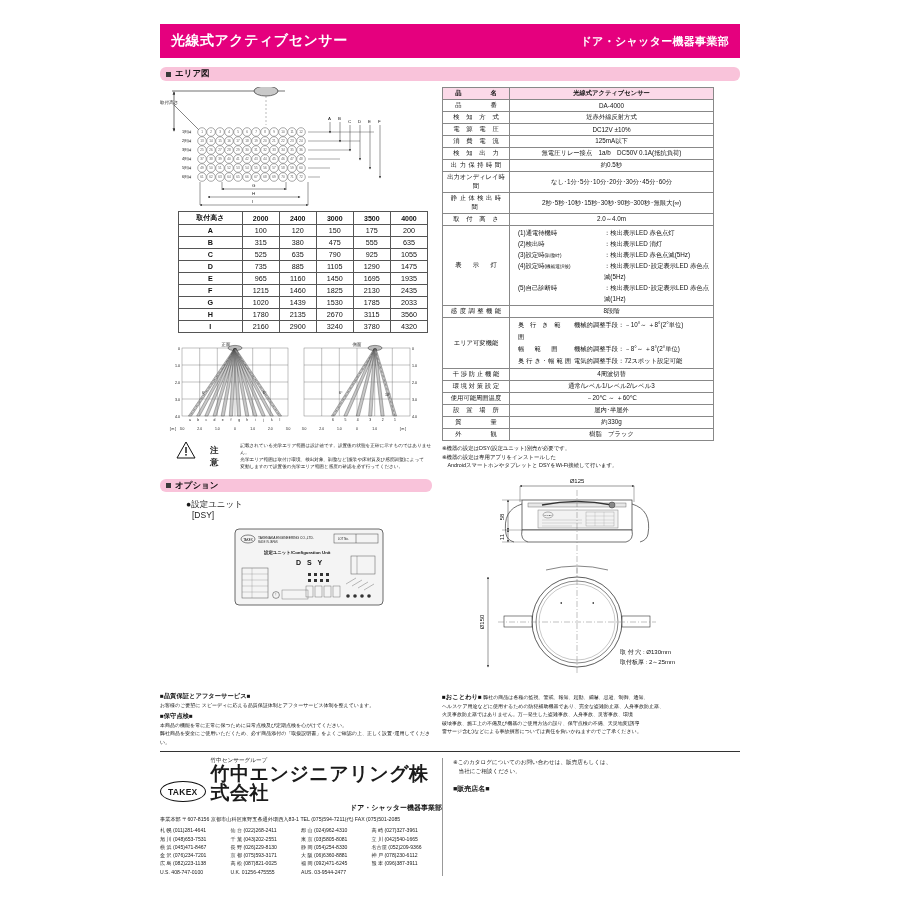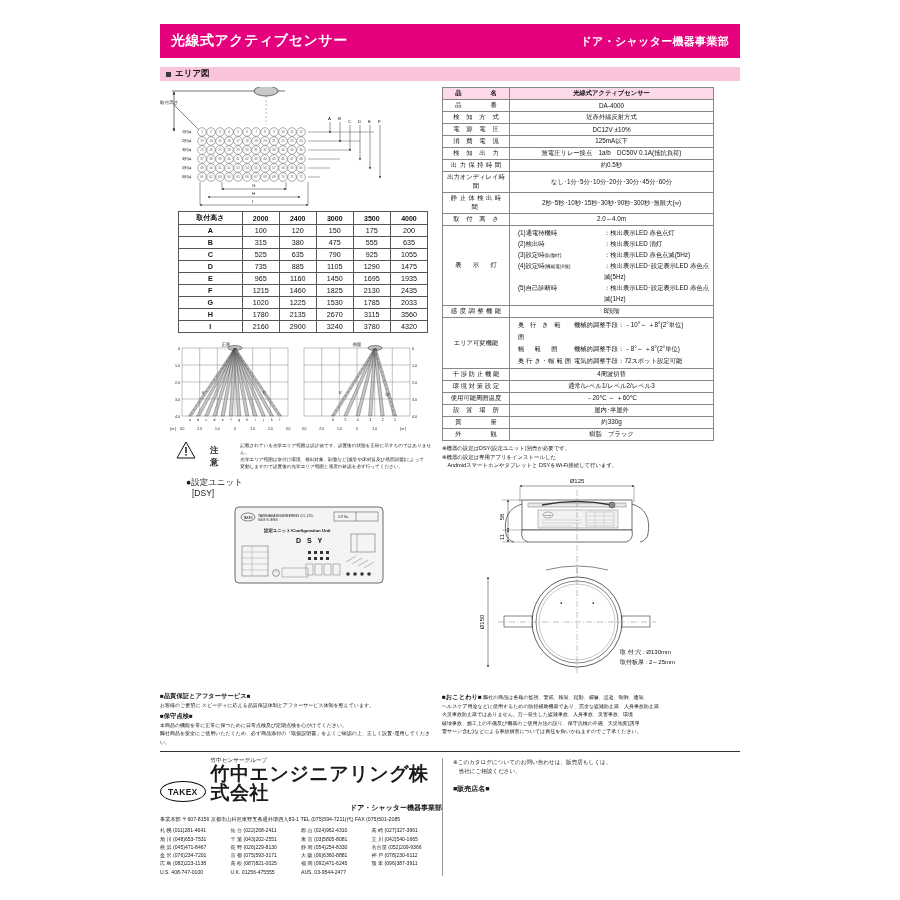--- a/index.html
+++ b/index.html
@@ -17,21 +17,21 @@
     display:flex;align-items:center;justify-content:space-between;
     padding:0 11px;box-sizing:border-box;
   }
   .titlebar .t-left{font-size:14px;font-weight:bold;letter-spacing:.5px;}
   .titlebar .t-right{font-size:11px;font-weight:bold;letter-spacing:.3px;}
 
   
   .secbar{
     background:#f9c3da;height:14px;margin-top:9px;
     display:flex;align-items:center;padding:0 6px;box-sizing:border-box;
-    font-size:8.5px;font-weight:bold;color:#111;
+    font-size:8.5px;font-weight:bold;color:#111;border-radius:6px;
   }
   .secbar .sq{
     width:5px;height:5px;background:#3a3a3a;margin-right:4px;display:inline-block;
   }
   .secbar.small{height:13px;}
 
   
   .cols{display:flex;gap:10px;margin-top:6px;}
   .colL{width:272px;}
   .colR{width:272px;}
@@ -411,21 +411,21 @@
               <td class="rl">F</td>
               <td>1215</td>
               <td>1460</td>
               <td>1825</td>
               <td>2130</td>
               <td>2435</td>
             </tr>
             <tr>
               <td class="rl">G</td>
               <td>1020</td>
-              <td>1225</td>
+              <td>1439</td>
               <td>1530</td>
               <td>1785</td>
               <td>2033</td>
             </tr>
             <tr>
               <td class="rl">H</td>
               <td>1780</td>
               <td>2135</td>
               <td>2670</td>
               <td>3115</td>
@@ -580,20 +580,24 @@
           </svg>
         </div>
         <div class="cword">注意</div>
         <div class="ctxt">
           <div>記載されている光学エリア範囲は設計値です。設置後の状態を正確に示すものではありません。</div>
           <div>光学エリア範囲は取付け環境、検出対象、調整など(服装や床材質及び感度調整)によって</div>
           <div>変動しますので設置後の光学エリア範囲と感度の確認を必ず行ってください。</div>
         </div>
       </div>
 
+      <div class="secbar small">
+        <span class="sq"></span>
+        <span>オプション</span>
+      </div>
 
       <div class="dsywrap">
         <div class="dsytitle">
           <div>●設定ユニット</div>
           <div style="padding-left:6px">[DSY]</div>
         </div>
         <div class="dsyimg">
           <svg width="150" height="78" viewBox="0 0 150 78">
             <rect x="1" y="1" width="148" height="76" rx="4" fill="#f4f4f4" stroke="#444" stroke-width="0.8"></rect>
 

